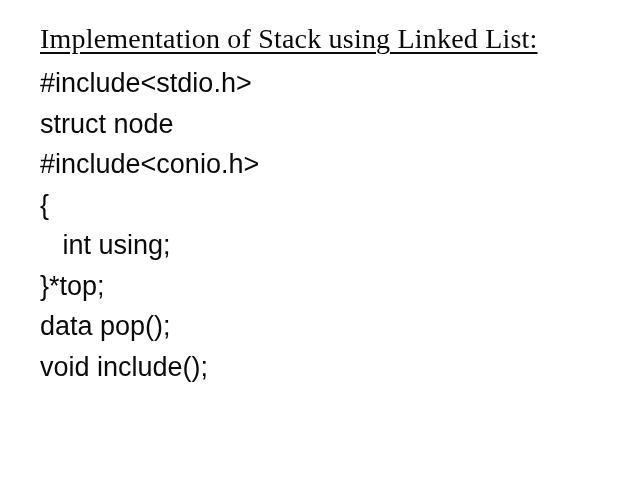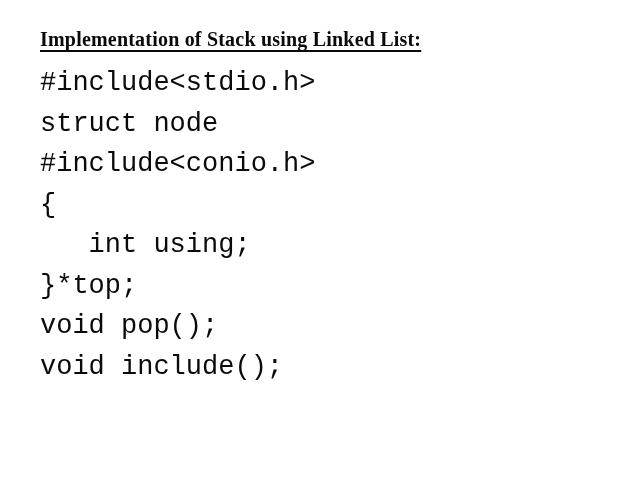--- a/index.html
+++ b/index.html
@@ -12,48 +12,48 @@
     width: 638px;
     height: 478px;
     background: #ffffff;
     color: #0a0a0a;
     font-family: "Liberation Serif", serif;
     box-sizing: border-box;
     padding: 22px 10px 0 40px;
     overflow: hidden;
   }
   .title {
-    font-size: 20px;
-    font-weight: bold;
+    font-size: 28px;
+    font-weight: normal;
     line-height: 34px;
     margin: 0 0 7px 0;
     text-decoration: underline;
     text-decoration-thickness: 2px;
     text-underline-offset: 4px;
     letter-spacing: 0.2px;
     white-space: pre;
   }
   .code {
-    font-family: Liberation Mono, monospace;
+    font-family: Liberation Sans, sans-serif;
   }
   .code-line {
     font-size: 27px;
     line-height: 40.5px;
     white-space: pre; 
   }
 </style>
 </head>
 <body>
 
 <div class="page">
   <h1 class="title">Implementation of Stack using Linked List:</h1>
 
   <div class="code">
     <div class="code-line">#include&lt;stdio.h&gt;</div>
     <div class="code-line">struct node</div>
     <div class="code-line">#include&lt;conio.h&gt;</div>
     <div class="code-line">{</div>
     <div class="code-line">   int using;</div>
     <div class="code-line">}*top;</div>
-    <div class="code-line">void pop();</div>
+    <div class="code-line">data pop();</div>
     <div class="code-line">void include();</div>
   </div>
 </div>
 
 </body></html>

